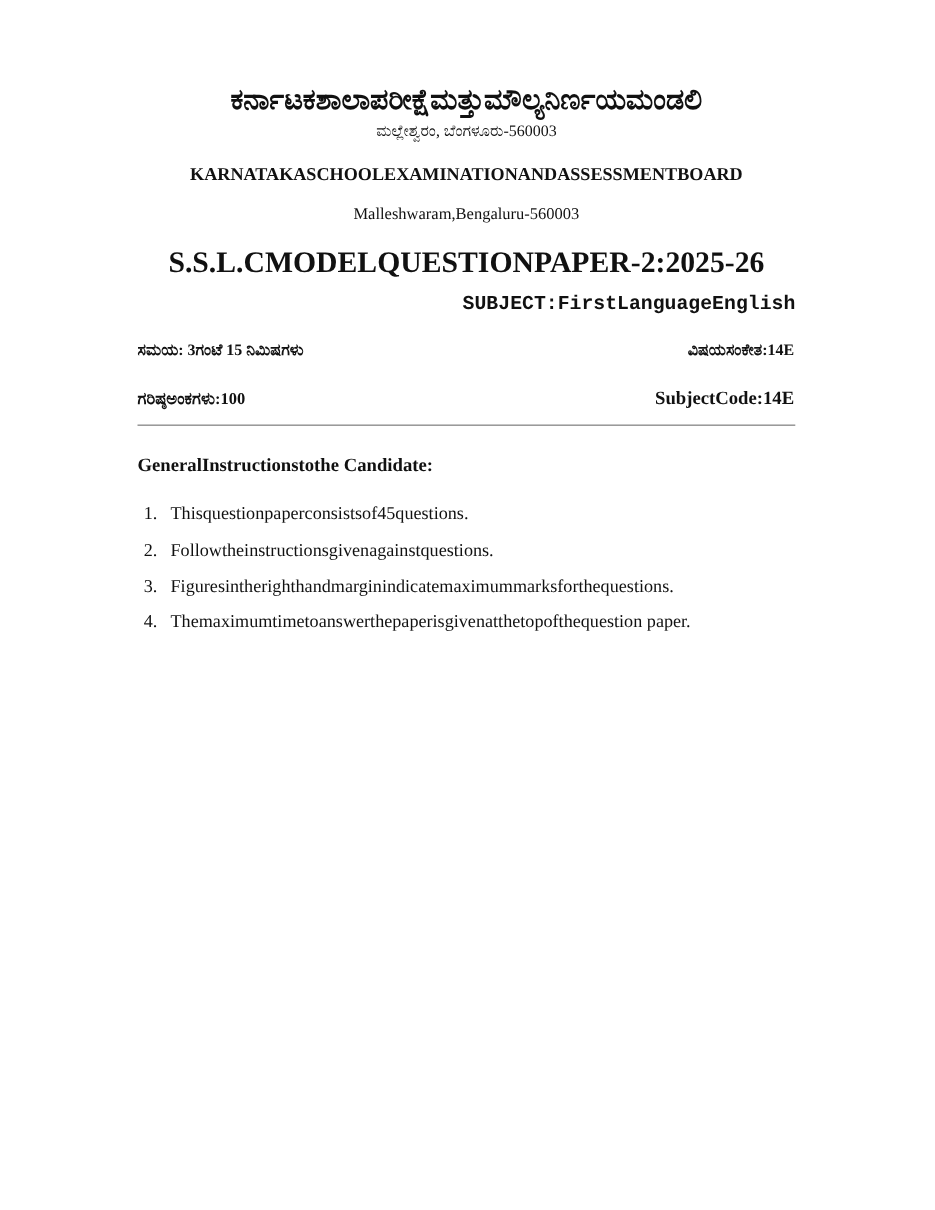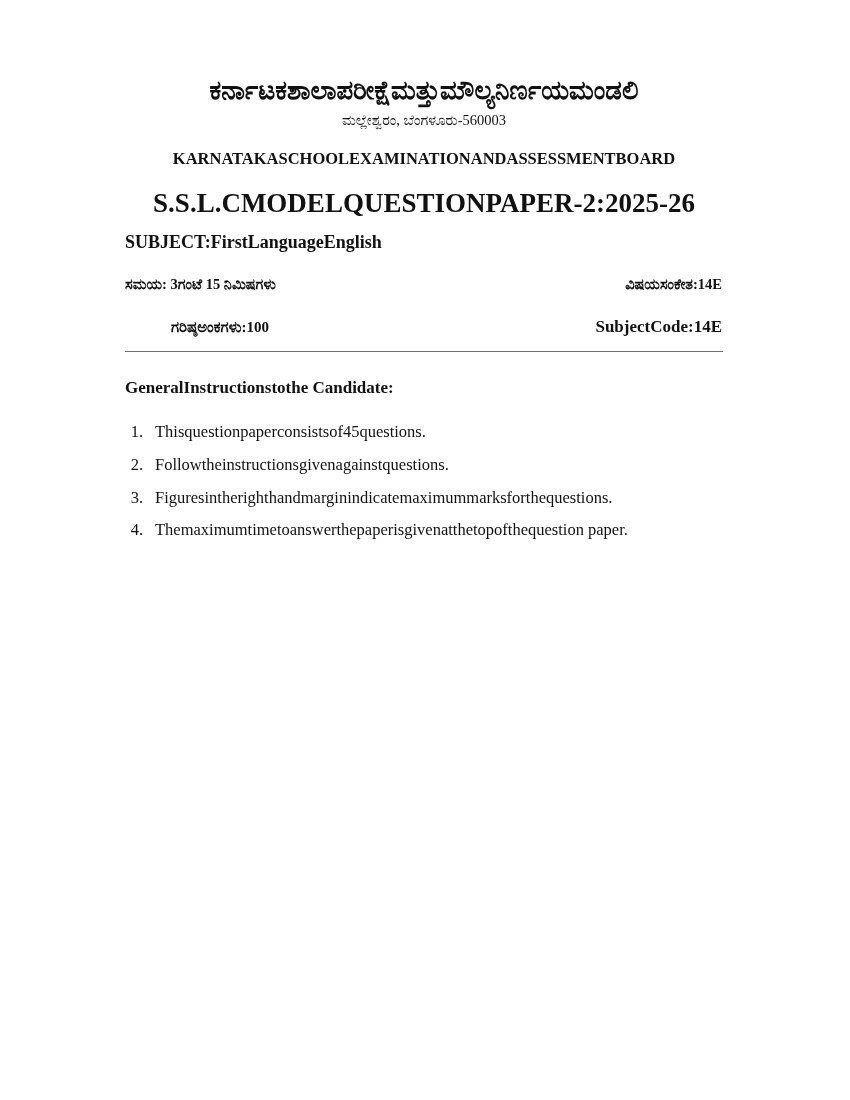--- a/index.html
+++ b/index.html
@@ -81,25 +81,26 @@
 
   .hdr-kn-subject {
     text-align: center;
     font-weight: bold;
     font-size: 21px;
     margin-top: 20px;
     line-height: 1.2;
   }
 
   .hdr-en-subject {
-    text-align: left;
+    text-align: right;
     font-weight: bold;
     font-size: 18px;
     margin-top: 13px;
     line-height: 1.2;
+    font-family: Liberation Mono, monospace;
   }
 
   
   .meta-row {
     display: flex;
     justify-content: space-between;
     align-items: baseline;
     margin-top: 22px;
   }
   .meta-row.second {
@@ -114,21 +115,20 @@
     font-size: 14.5px;
     font-weight: bold;
     white-space: nowrap;
     padding-right: 1px;
   }
   .meta-right.en {
     font-size: 17px;
   }
   .meta-left.en-marks {
     font-size: 15px;
-    margin-left: 46px;
   }
 
   .rule {
     border: 0;
     border-top: 1.3px solid #6f6f6f;
     margin: 14px 0 0 0;
     width: 598px;
   }
 
   
@@ -171,20 +171,21 @@
 
 <div class="page">
   <div class="content">
 
     <div class="hdr-kn-title">ಕರ್ನಾಟಕಶಾಲಾಪರೀಕ್ಷೆಮತ್ತುಮೌಲ್ಯನಿರ್ಣಯಮಂಡಲಿ</div>
 
     <div class="hdr-kn-addr">ಮಲ್ಲೇಶ್ವರಂ, ಬೆಂಗಳೂರು-560003</div>
 
     <div class="hdr-en-board">KARNATAKASCHOOLEXAMINATIONANDASSESSMENTBOARD</div>
 
+    <div class="hdr-en-addr">Malleshwaram,Bengaluru-560003</div>
 
 
     <div class="hdr-en-paper">S.S.L.CMODELQUESTIONPAPER-2:2025-26</div>
 
 
     <div class="hdr-en-subject">SUBJECT:FirstLanguageEnglish</div>
 
     <div class="meta-row">
       <div class="meta-left">ಸಮಯ: 3ಗಂಟೆ 15 ನಿಮಿಷಗಳು</div>
       <div class="meta-right">ವಿಷಯಸಂಕೇತ:14E</div>

